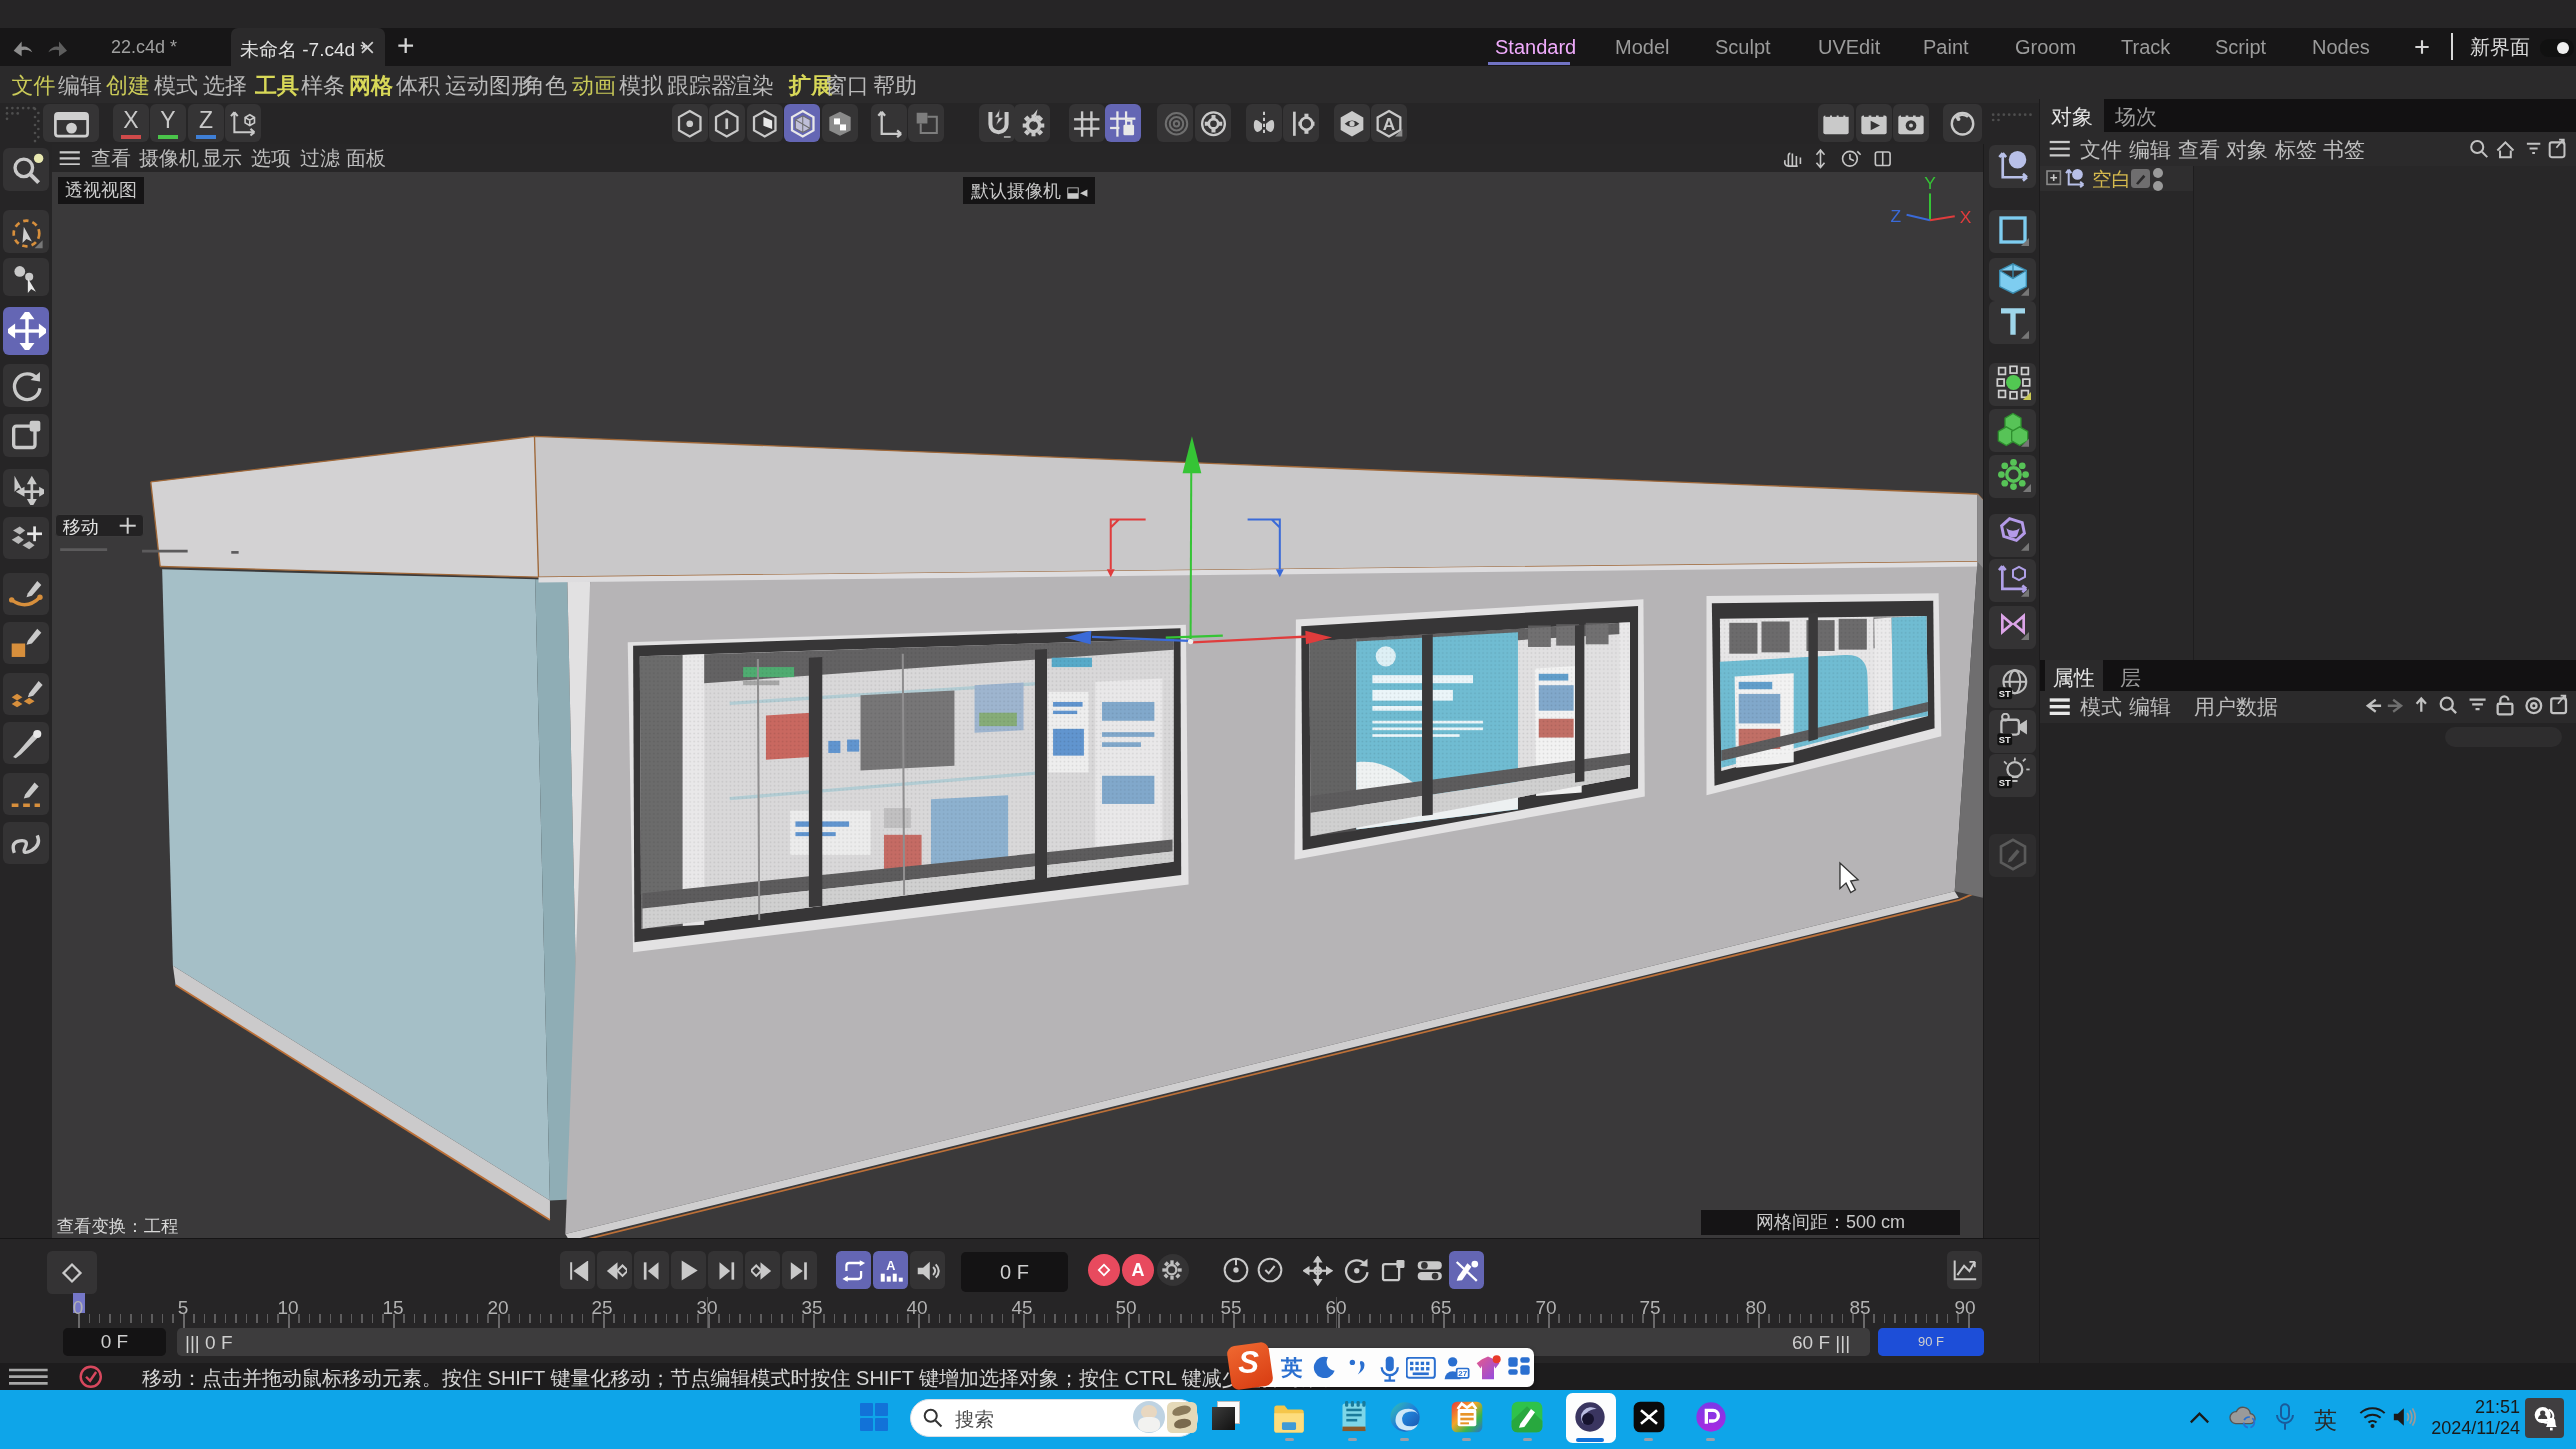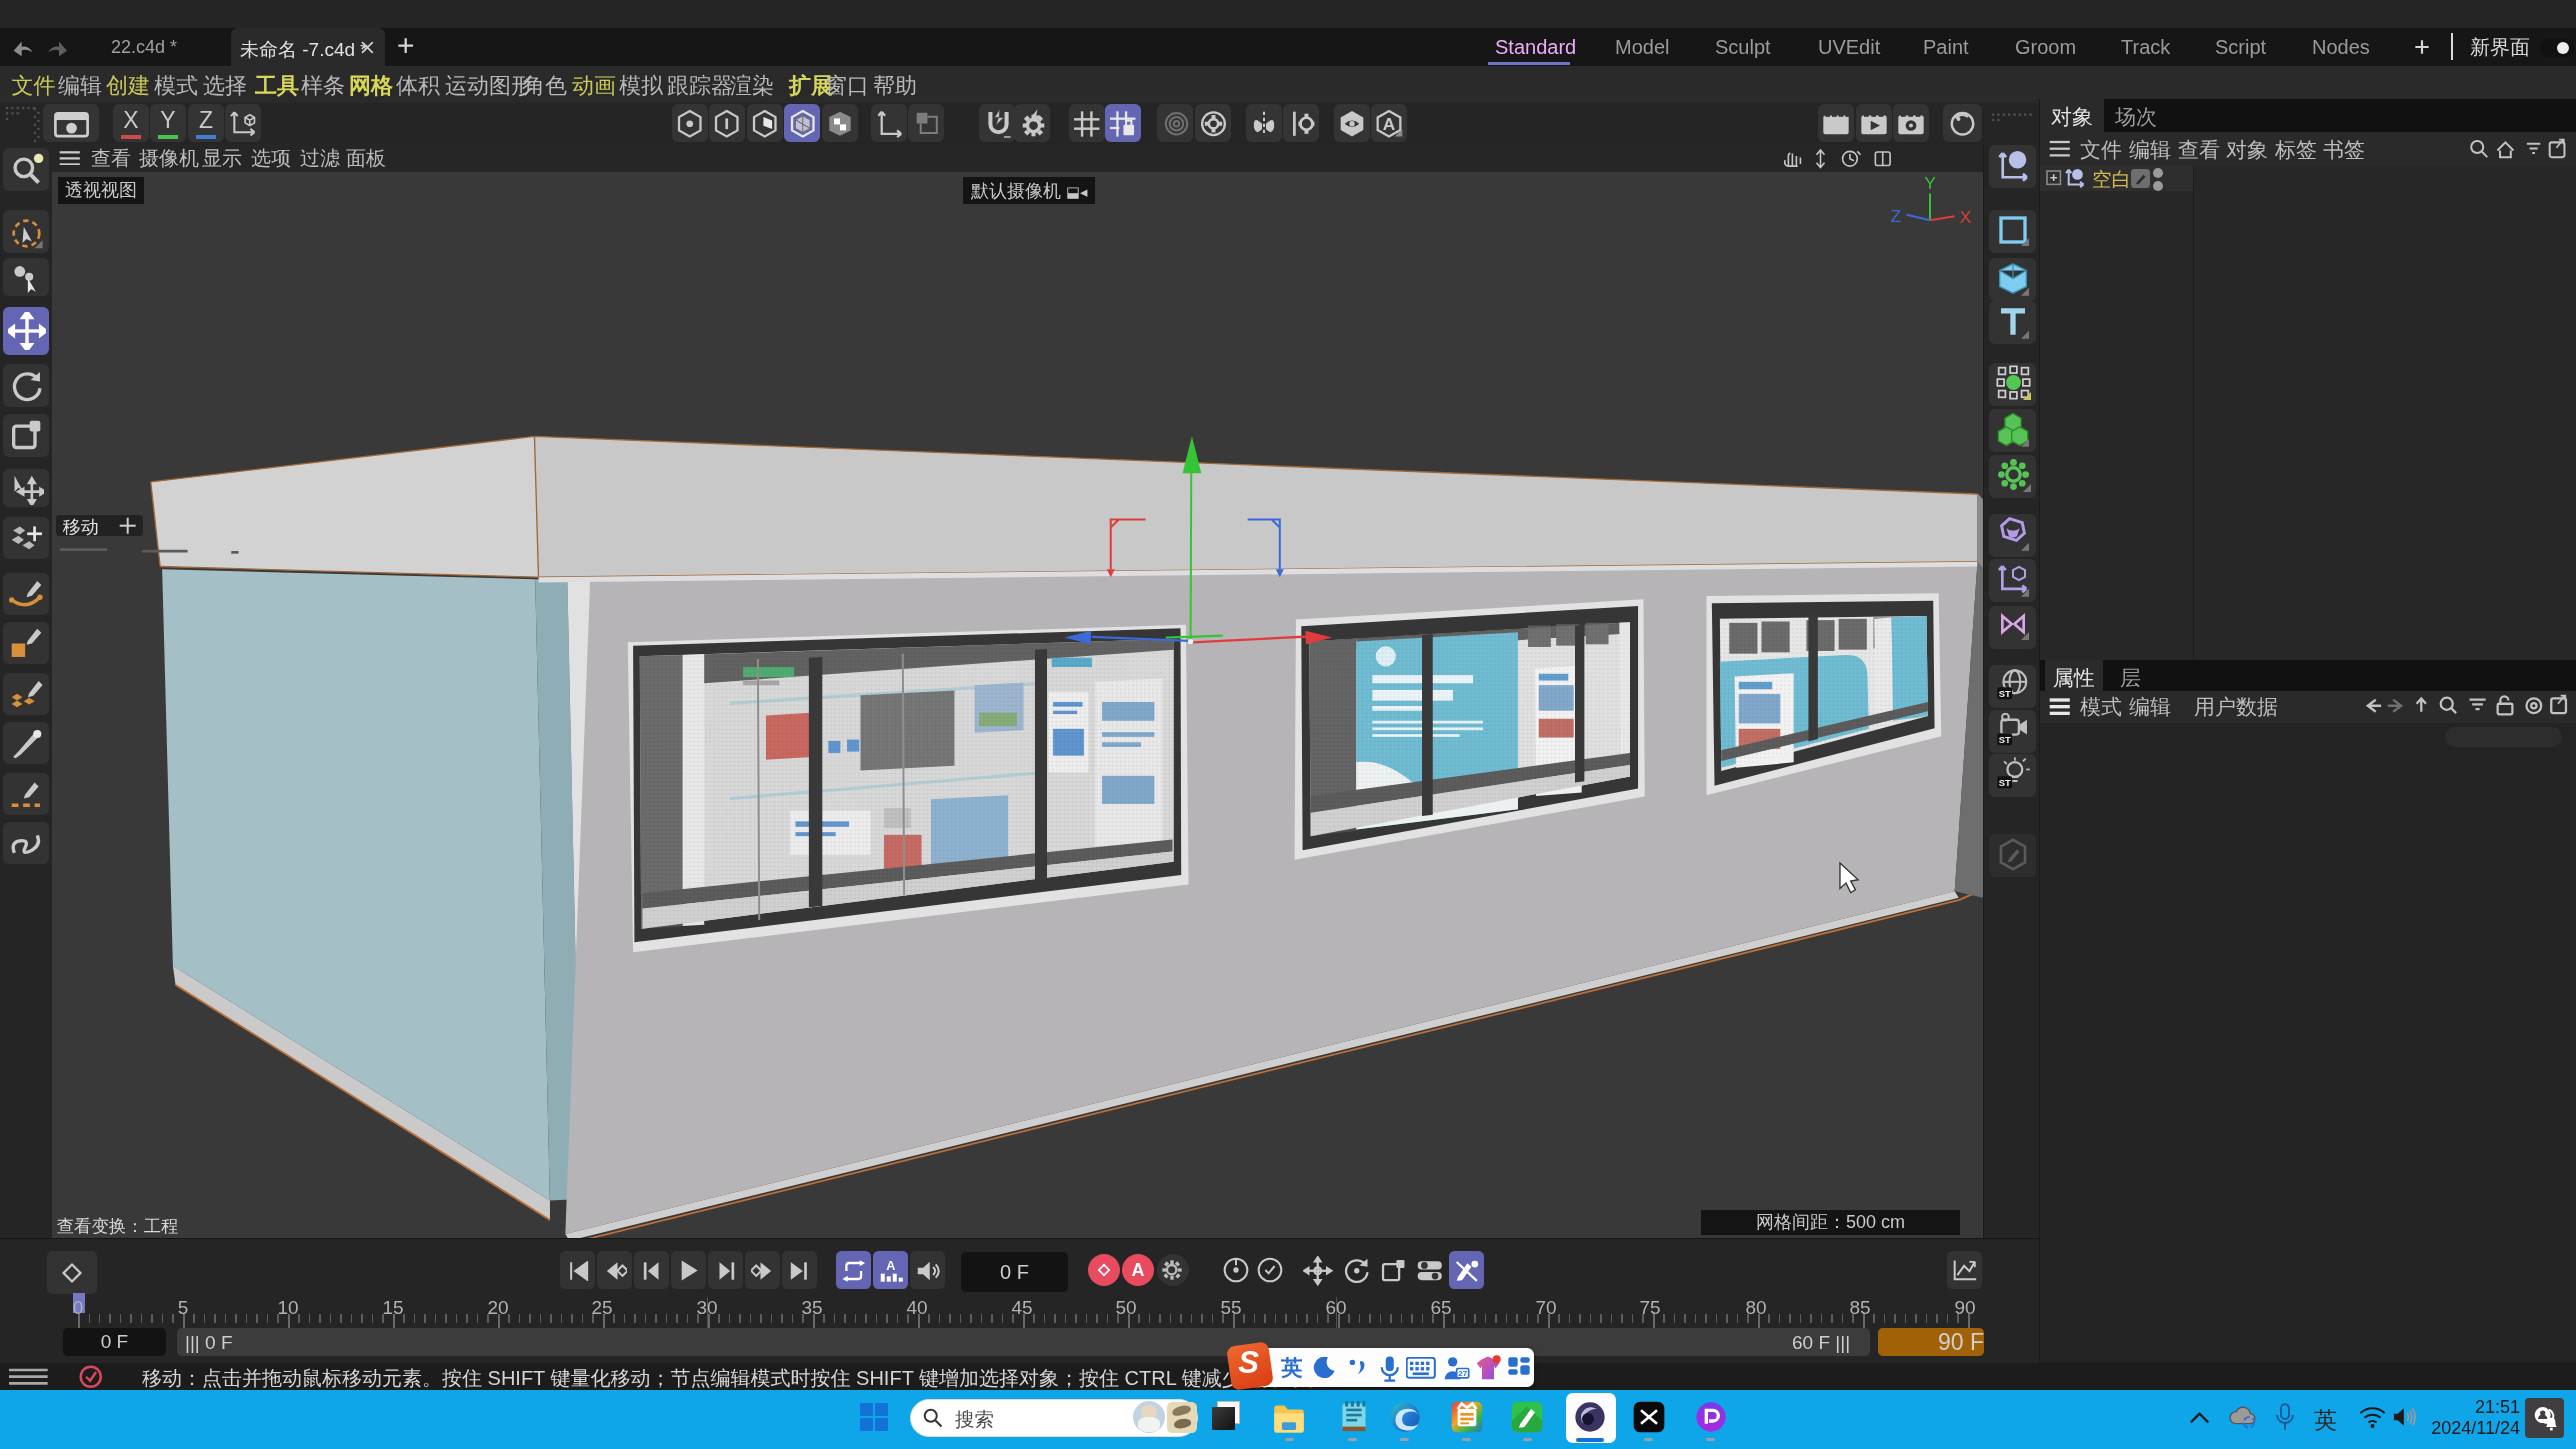--- a/index.html
+++ b/index.html
@@ -1012,21 +1012,21 @@
       <div class="rul" style="left:1546px;transform:translateX(-50%)">70</div>
       <div class="rul" style="left:1650px;transform:translateX(-50%)">75</div>
       <div class="rul" style="left:1756px;transform:translateX(-50%)">80</div>
       <div class="rul" style="left:1860px;transform:translateX(-50%)">85</div>
       <div class="rul" style="left:1965px;transform:translateX(-50%)">90</div>
 
   <div class="abs" style="left:63px;top:89px;width:103px;height:28px;background:#141314;border-radius:4.7px;text-align:center;line-height:28px;font-size:19px;color:#cfcfcf">0 F</div>
   <div class="abs" style="left:177px;top:89px;width:1693px;height:28px;background:#3d3c3d;border-radius:4.7px"></div>
   <div class="abs" style="left:185px;top:89px;height:28px;line-height:29.5px;font-size:19px;color:#cfcfcf">||| 0 F</div>
   <div class="abs" style="left:1792px;top:89px;height:28px;line-height:29.5px;font-size:19px;color:#cfcfcf">60 F |||</div>
-  <div class="abs" style="left:1878px;top:89px;width:106px;height:28px;background:#a16207;border-radius:4.7px;text-align:right;line-height:28px;font-size:23px;color:#cfcfcf">90 F</div>
+  <div class="abs" style="left:1878px;top:89px;width:106px;height:28px;background:#1d4ed8;border-radius:4.7px;text-align:center;line-height:28px;font-size:13px;color:#cfcfcf">90 F</div>
 </div>
 
 <div id="status" class="abs">
   <svg class="abs" style="left:8.7px;top:4.7px" width="40" height="17.4" viewBox="0 0 60 26">
     <g stroke="#a8a8a8" stroke-width="4">
           <line x1="0" y1="3" x2="58" y2="3"></line>
           <line x1="0" y1="13" x2="58" y2="13"></line>
           <line x1="0" y1="23" x2="58" y2="23"></line>
         </g>
   </svg>

